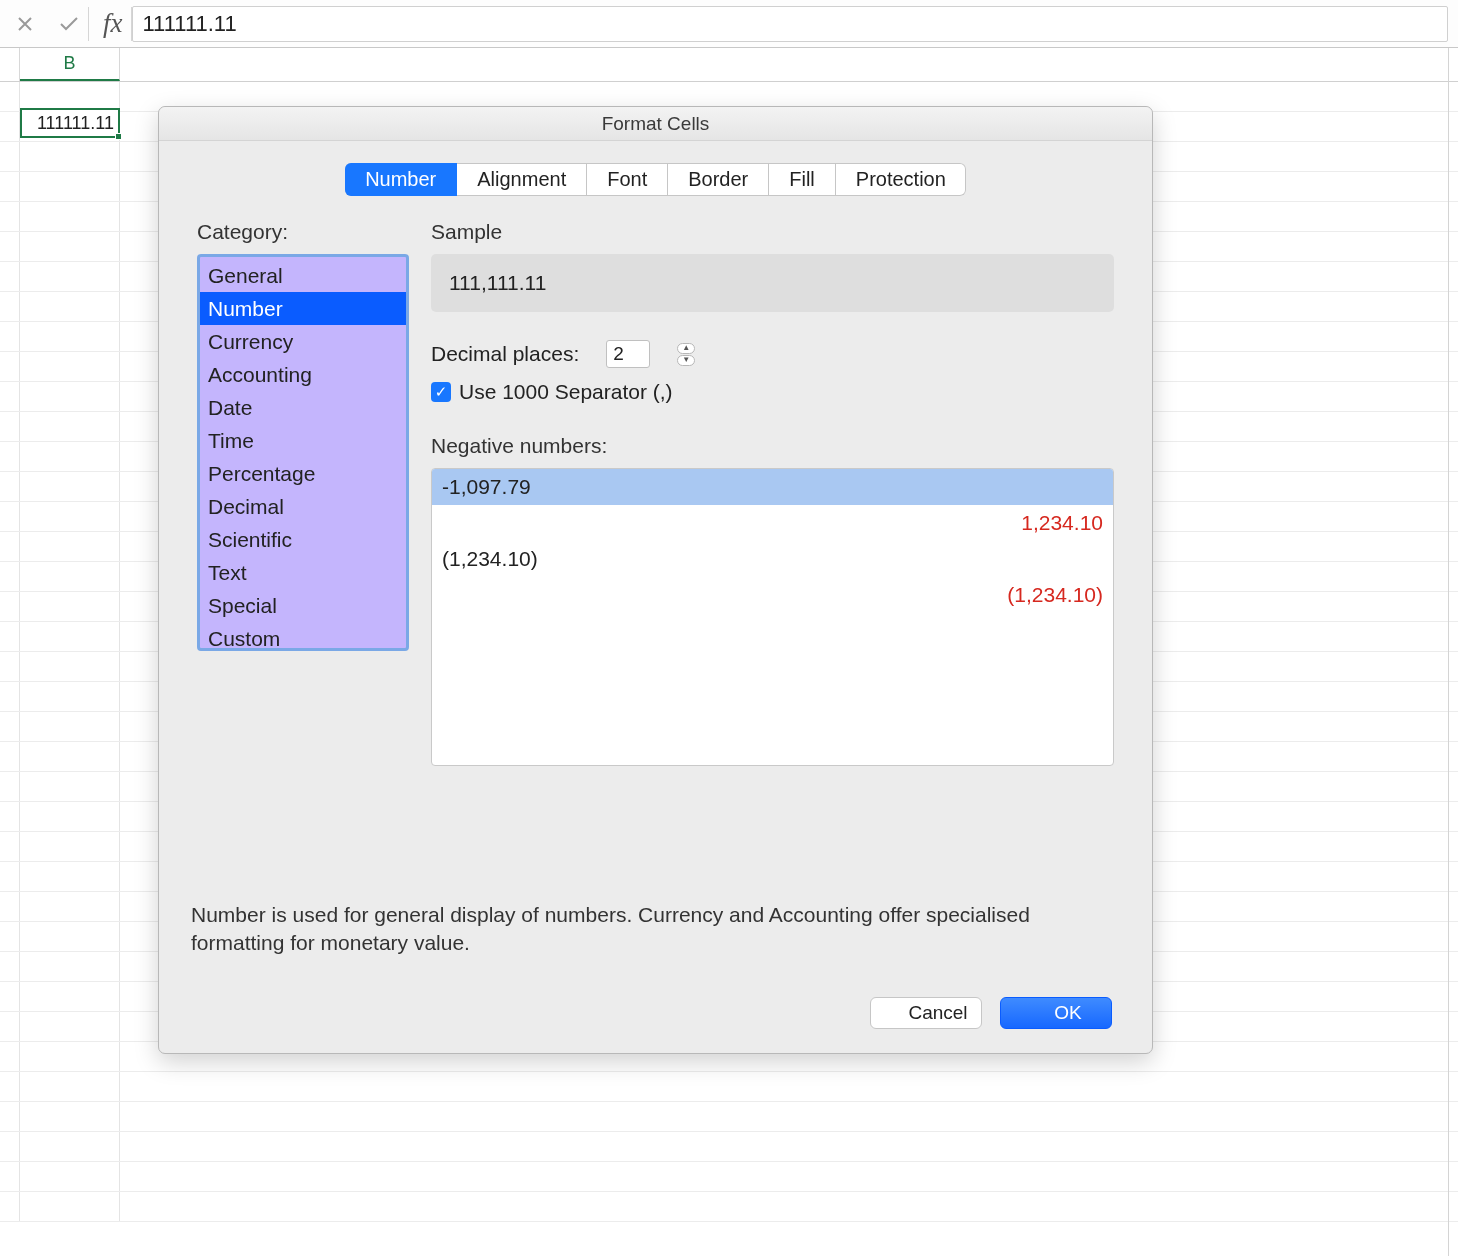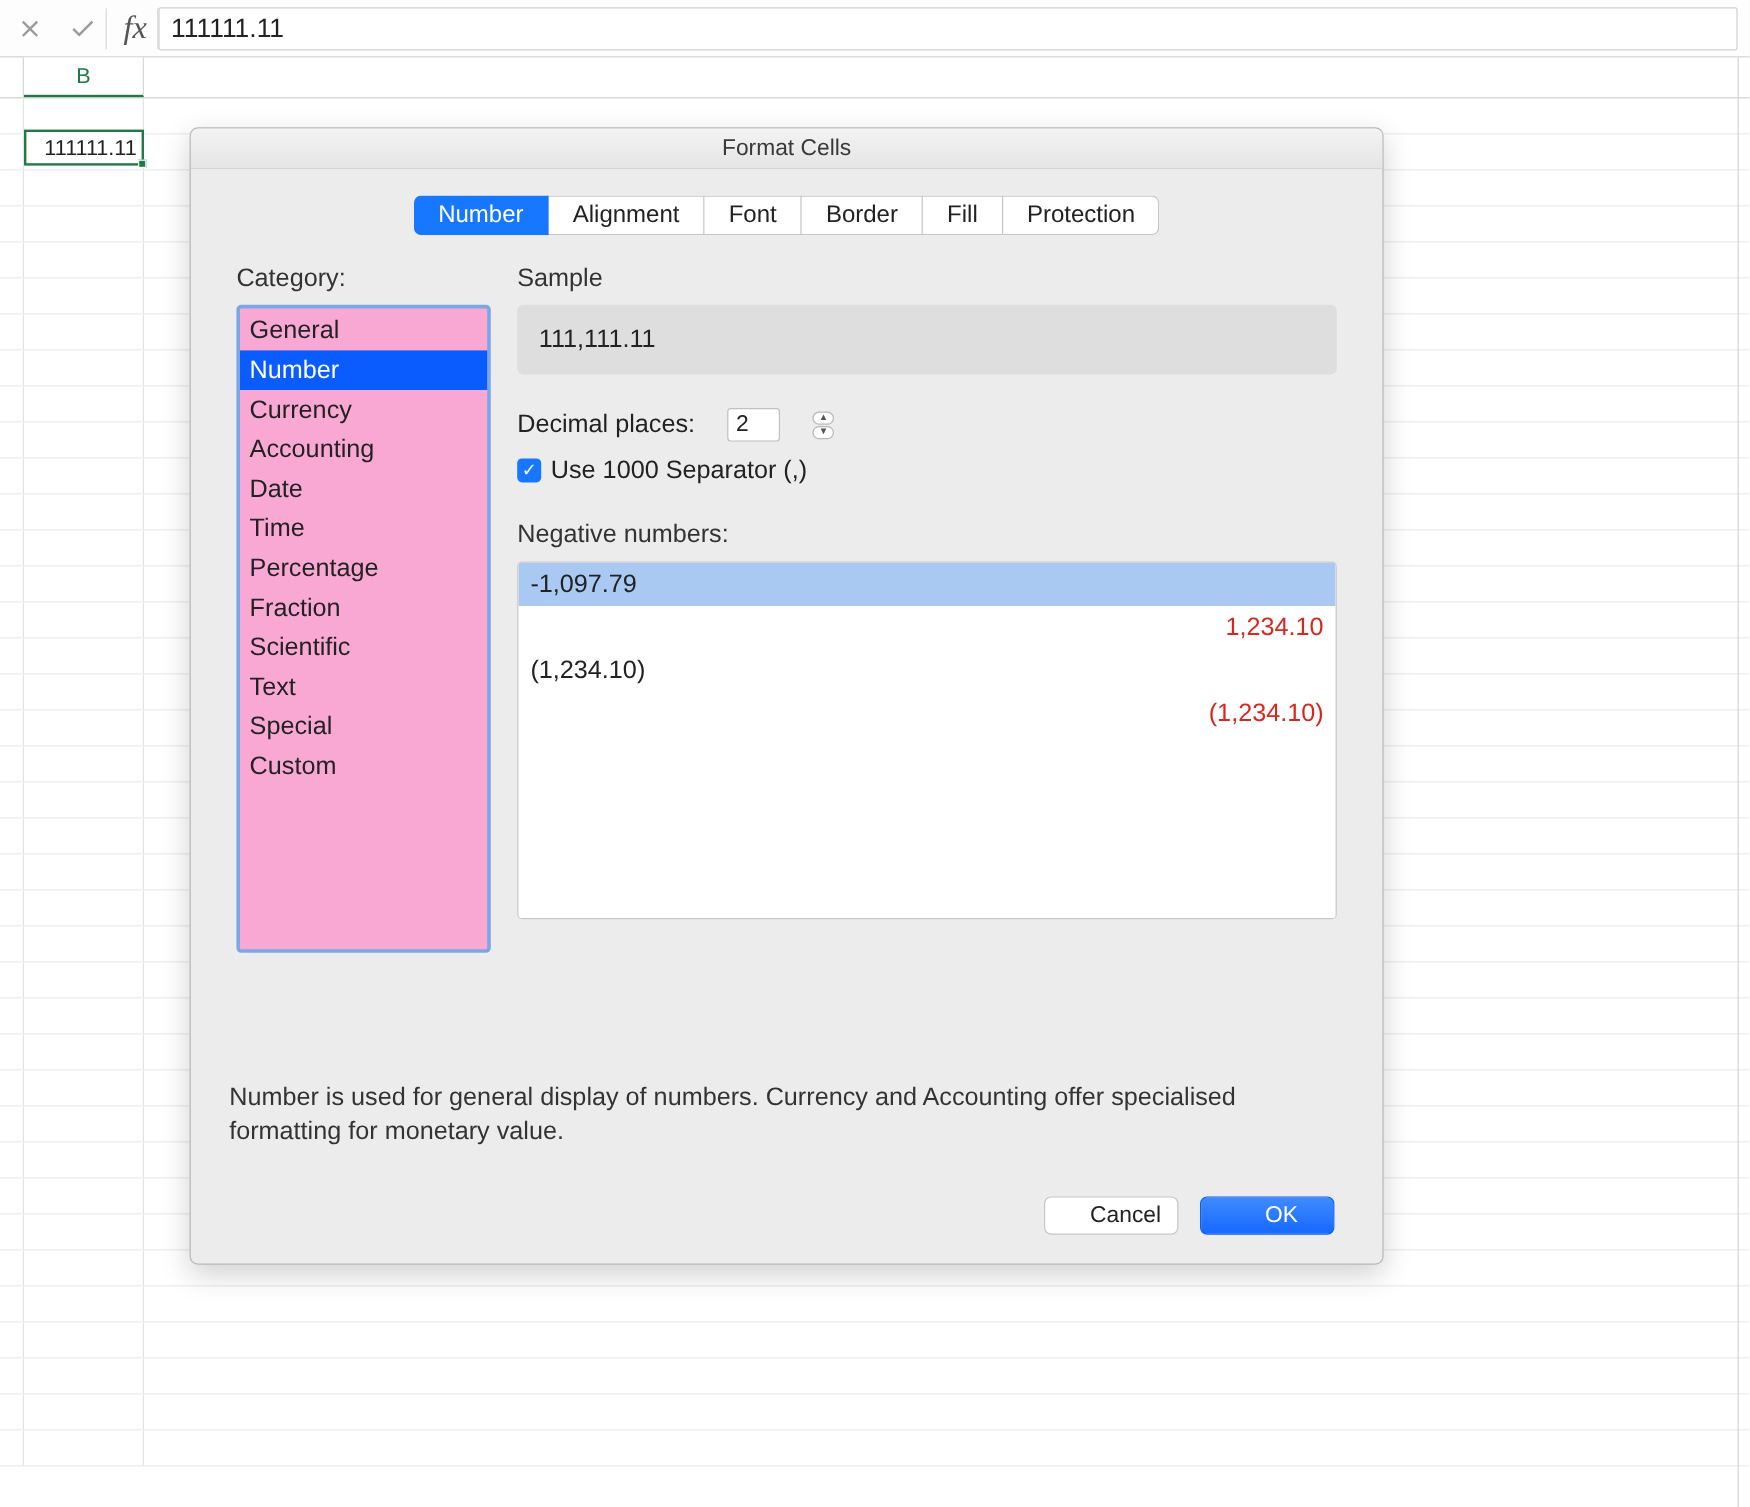--- a/index.html
+++ b/index.html
@@ -168,22 +168,22 @@
 
   .section-label {
     font-size: 21px;
     color: #333;
     margin-bottom: 10px;
   }
 
   .category-list {
     border: 3px solid #7aa8e6;
     border-radius: 4px;
-    background: #f9a8d4;
-    height: 540px;
+    background: #c4b5fd;
+    height: 397px;
     padding: 2px 0;
   }
   .cat-item {
     padding: 2px 8px;
     font-size: 21px;
     line-height: 29px;
     cursor: default;
   }
   .cat-item.selected {
     background: #0a5cff;
@@ -555,21 +555,21 @@
         <div class="left-col">
           <div class="section-label">Category:</div>
           <div class="category-list">
             <div class="cat-item">General</div>
             <div class="cat-item selected">Number</div>
             <div class="cat-item">Currency</div>
             <div class="cat-item">Accounting</div>
             <div class="cat-item">Date</div>
             <div class="cat-item">Time</div>
             <div class="cat-item">Percentage</div>
-            <div class="cat-item">Fraction</div>
+            <div class="cat-item">Decimal</div>
             <div class="cat-item">Scientific</div>
             <div class="cat-item">Text</div>
             <div class="cat-item">Special</div>
             <div class="cat-item">Custom</div>
           </div>
         </div>
 
         <div class="right-col">
           <div class="section-label">Sample</div>
           <div class="sample-box">

